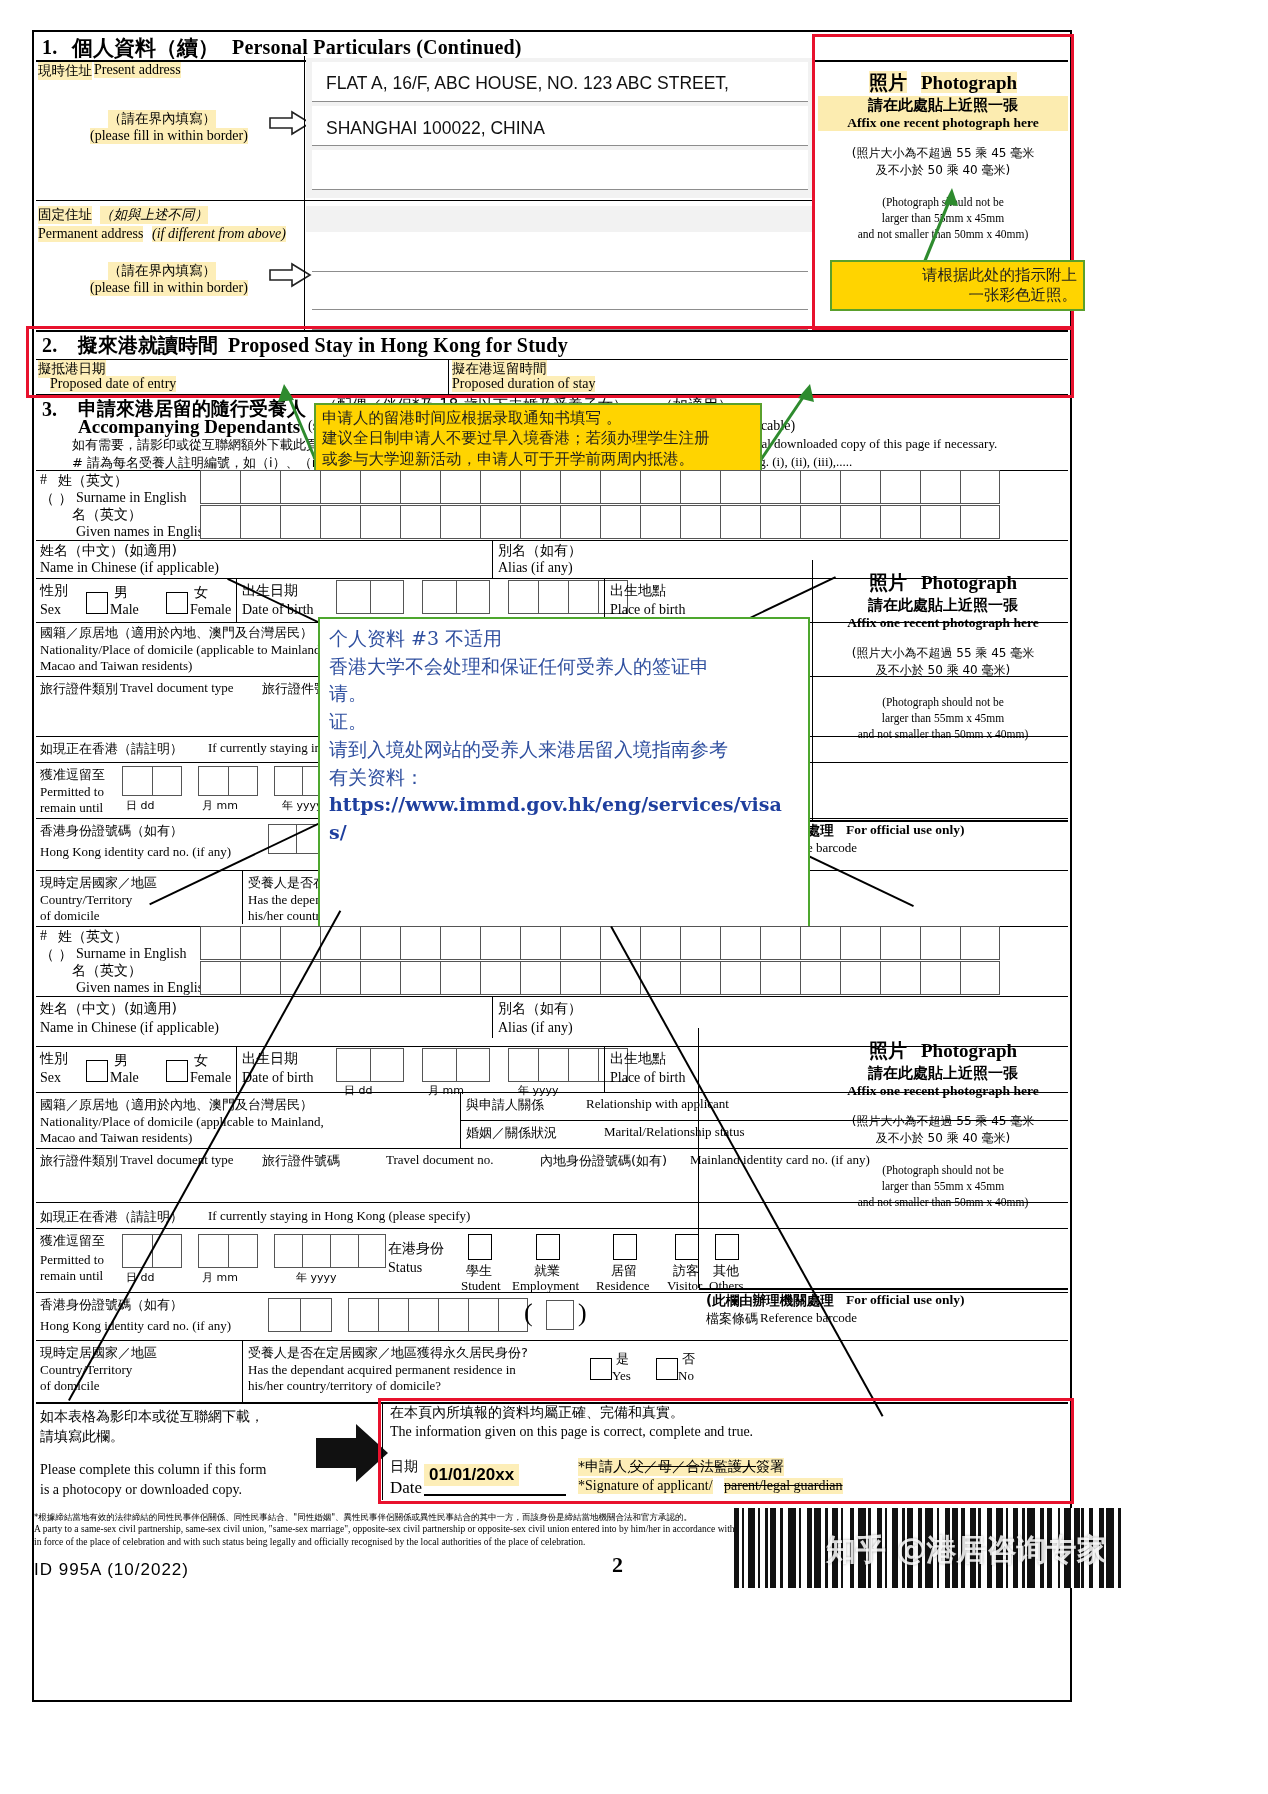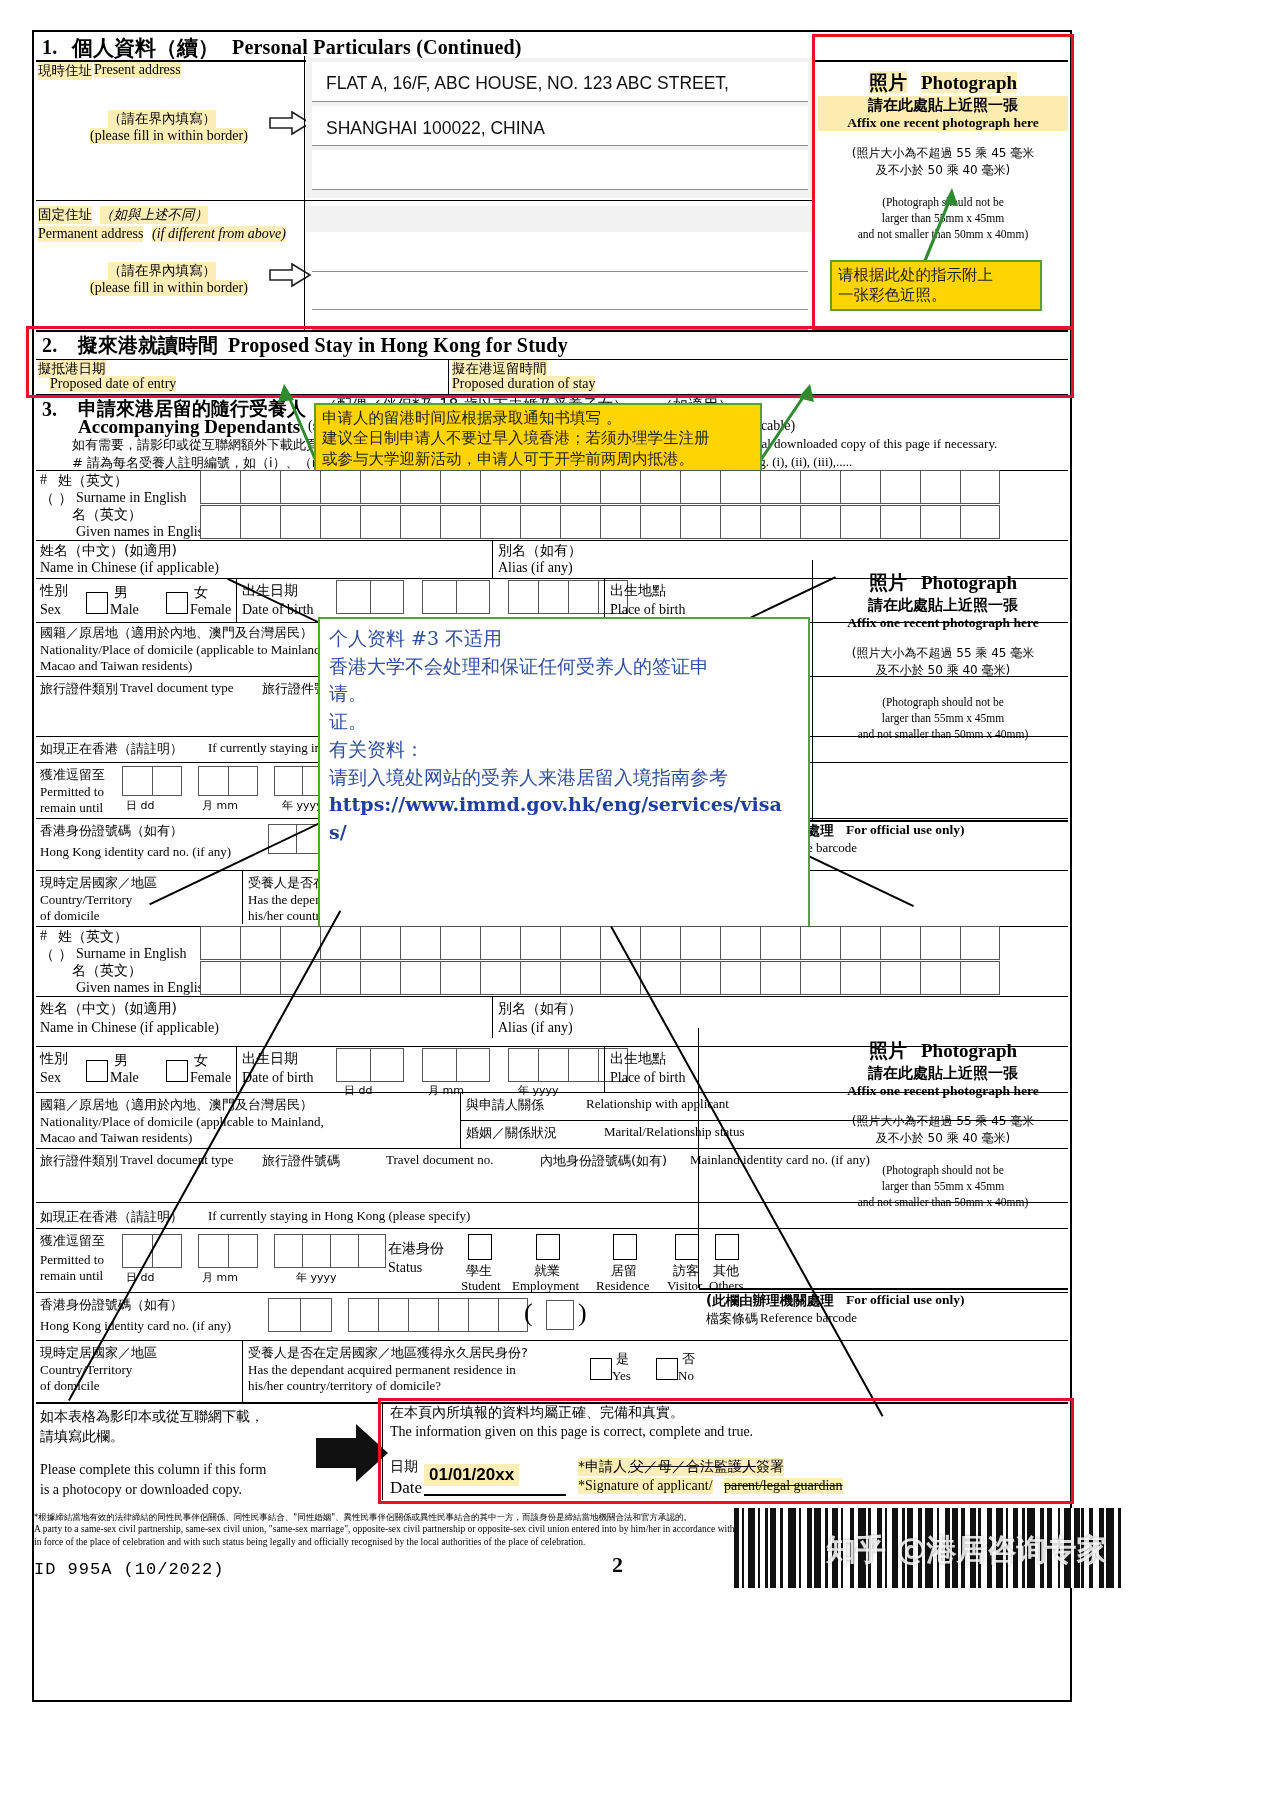--- a/index.html
+++ b/index.html
@@ -78,21 +78,21 @@
     font-family:"Liberation Sans", sans-serif; font-weight:bold;
     font-size:17px; padding:1px 5px;
   }
   .strike { text-decoration:line-through; }
 
   .footnote { position:absolute; line-height:1.35; }
   .footnote .f-cn { font-family:"DejaVu Sans", sans-serif; font-size:8.5px; }
   .footnote .f-en { font-family:"Liberation Serif", serif; font-size:9.5px; }
 
   .formid {
-    position:absolute; font-family:Liberation Mono, monospace;
+    position:absolute; font-family:Liberation Sans, sans-serif;
     font-size:17px; letter-spacing:1px;
   }
   .pageno { position:absolute; font-weight:bold; font-size:22px; }
 
   .barcode { position:absolute; display:flex; align-items:stretch; overflow:hidden; }
   .barcode i { display:block; background:#111; }
   .wm {
     position:absolute; color:rgba(255,255,255,.85);
     font-family:"DejaVu Sans", sans-serif; font-weight:bold; font-size:30px;
     text-shadow:0 0 3px rgba(0,0,0,.35);
@@ -167,21 +167,21 @@
     </div>
   </div>
 
   <div class="red-rect" style="left:812px;top:34px;width:262px;height:296px;"></div>
 
   <svg style="position:absolute;left:900px;top:186px;" width="70" height="96">
     <line x1="18" y1="92" x2="52" y2="8" stroke="#2e8b2e" stroke-width="3.2"></line>
     <polygon points="52,2 58,20 44,18" fill="#2e8b2e"></polygon>
   </svg>
 
-  <div class="ann-yellow" style="left:830px;top:260px;width:212px;">
+  <div class="ann-yellow" style="left:830px;top:260px;width:255px;text-align:right;">
     <div>请根据此处的指示附上</div>
     <div>一张彩色近照。</div>
   </div>
 
   <div class="hline" style="left:36px;top:330px;width:1032px;height:2px;"></div>
   <div style="position:absolute;left:36px;top:332px;width:1032px;height:28px;border-bottom:1px solid #000;">
     <span style="position:absolute;left:6px;top:2px;" class="sec-title">2.</span>
     <span style="position:absolute;left:42px;top:0px;font-size:20px;font-weight:bold;" class="cn">擬來港就讀時間</span>
     <span style="position:absolute;left:192px;top:2px;" class="sec-title">Proposed Stay in Hong Kong for Study</span>
   </div>
@@ -386,22 +386,22 @@
   <span style="position:absolute;left:760px;top:840px;font-size:13px;">Reference barcode</span>
 
   <div class="diag" style="left:228px;top:578px;width:760px;transform:rotate(25.5deg);"></div>
   <div class="diag" style="left:836px;top:578px;width:760px;transform:rotate(154.5deg);"></div>
 
   <div class="ann-green-box" style="left:318px;top:617px;width:492px;height:316px;">
     <div>个人资料 #3 不适用</div>
     <div>香港大学不会处理和保证任何受养人的签证申</div>
     <div>请。</div>
     <div>证。</div>
+    <div>请到入境处网站的受养人来港居留入境指南参考</div>
     <div>有关资料：</div>
-    <div>请到入境处网站的受养人来港居留入境指南参考</div>
     <div class="url">https://www.immd.gov.hk/eng/services/visas/</div>
   </div>
 
   <div class="hline" style="left:36px;top:926px;width:1032px;"></div>
   <span style="position:absolute;left:40px;top:928px;font-size:14px;">#</span>
   <span class="cn" style="position:absolute;left:58px;top:928px;font-size:14px;">姓（英文）</span>
   <span class="cn" style="position:absolute;left:40px;top:946px;font-size:14px;">（ ）</span>
   <span style="position:absolute;left:76px;top:946px;font-size:14px;">Surname in English</span>
   <div class="cellgrid" style="left:200px;top:926px;">
     <i style="width:40px;height:34px"></i>

